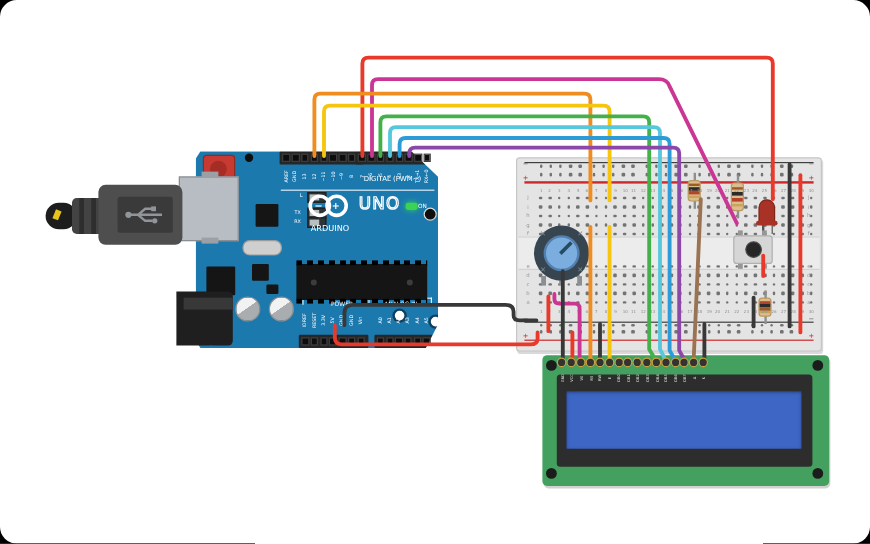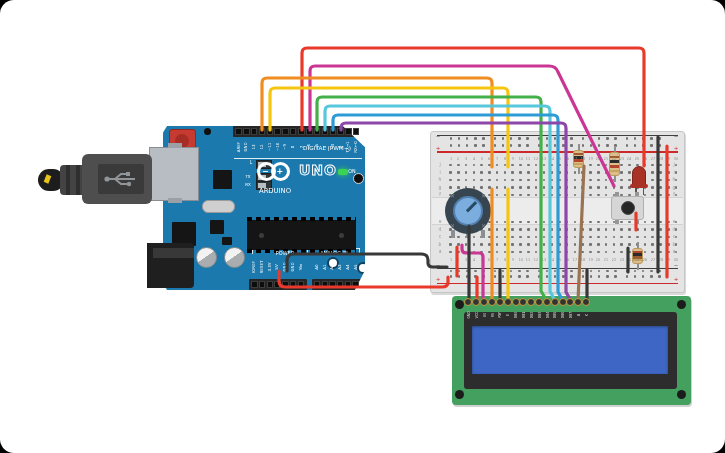--- a/index.html
+++ b/index.html
@@ -17,21 +17,21 @@
   .chip{position:absolute;background:#151515;border-radius:1px;}
   .dipteeth{position:absolute;left:0;right:0;height:4px;
             background:repeating-linear-gradient(90deg,#000 0 5px,transparent 5px 9px);}
   .cap{position:absolute;width:19px;height:19px;border-radius:50%;border:1px solid #8f8f8f;
        background:linear-gradient(145deg,#f2f2f2 46%,#aaadaf 47%);}
   .hole{position:absolute;border-radius:50%;}
   .ledbar{position:absolute;background:#2e3538;border:1px solid #1c2022;}
   .ledbar i{position:absolute;left:1px;top:1px;bottom:1px;width:60%;background:#b8bfc2;display:block;}
   #logo .ring{position:absolute;width:13px;height:13px;border:3px solid #fff;border-radius:50%;top:0;}
   #logo span{position:absolute;color:#fff;font-size:8px;font-weight:bold;top:5px;}
-  #unotext{position:absolute;font-size:14px;font-weight:bold;letter-spacing:1px;color:transparent;
+  #unotext{position:absolute;font-size:14px;font-weight:normal;letter-spacing:1px;color:transparent;
            -webkit-text-stroke:1px #fff;}
   
   #breadboard{position:absolute;left:430px;top:131px;width:253px;height:160px;background:#e4e4e4;
               border:1px solid #c6c6c6;border-radius:3px;box-shadow:1px 2px 0 rgba(0,0,0,.15);z-index:10;}
   .railline{position:absolute;height:1.5px;}
   .bbdot{position:absolute;width:2.6px;height:2.6px;background:#737373;border-radius:1px;}
   #bbgap{position:absolute;left:1px;right:1px;top:65px;height:26px;background:#ececec;
          border-top:1px solid #d2d2d2;border-bottom:1px solid #d2d2d2;}
   
   .cmp{position:absolute;z-index:22;}

